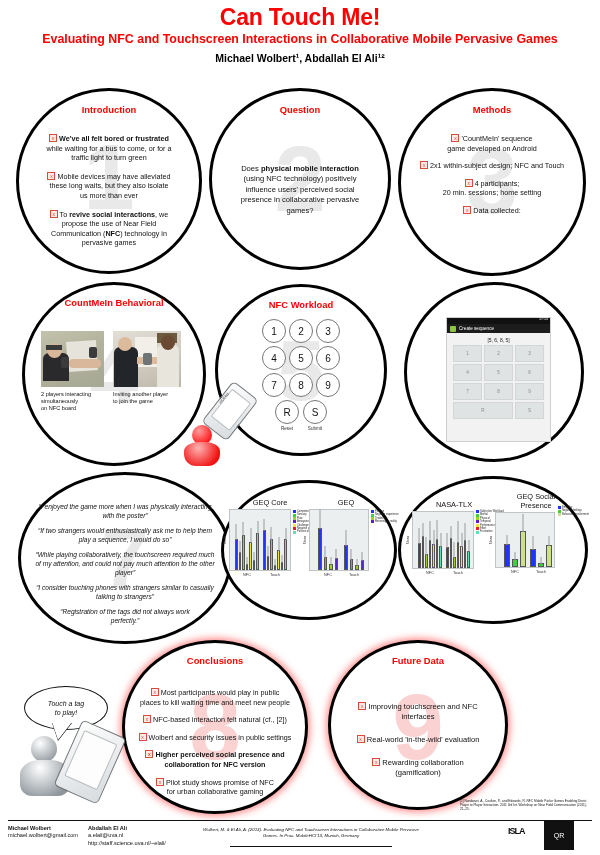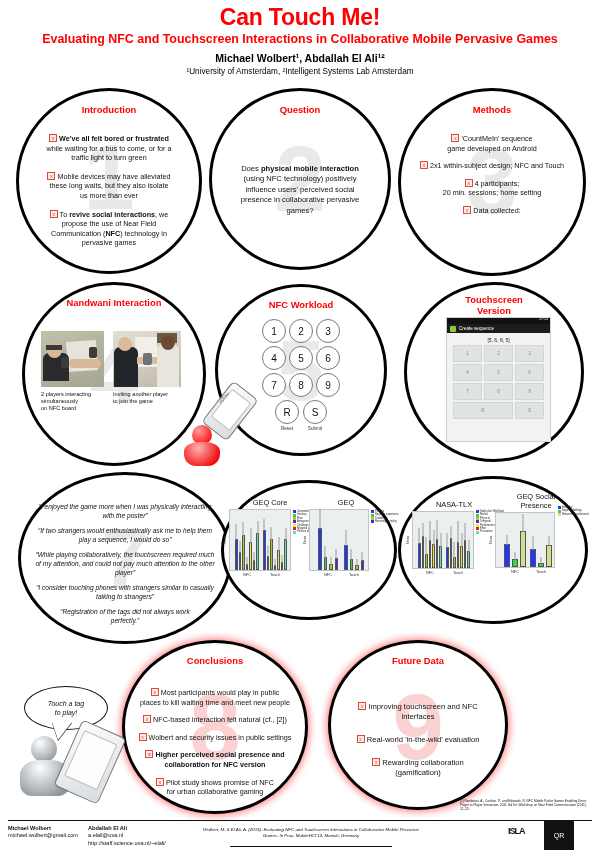--- a/index.html
+++ b/index.html
@@ -95,21 +95,20 @@
 </style>
 </head>
 <body>
 
 <div class="poster">
 
   <div class="hdr">
     <div class="t1">Can Touch Me!</div>
     <div class="t2">Evaluating NFC and Touchscreen Interactions in Collaborative Mobile Pervasive Games</div>
     <div class="t3">Michael Wolbert¹, Abdallah El Ali¹²</div>
-    <div class="t4">¹University of Amsterdam, ²Intelligent Systems Lab Amsterdam</div>
   </div>
 
   <div class="circ" style="left:16px;top:88px;width:186px;height:186px;">
     <div class="wm" style="top:40px;font-size:92px;line-height:92px;">1</div>
     <div class="ttl inner" style="top:13px;">Introduction</div>
     <div class="body-txt inner" style="top:32px;padding:0 20px;">
       <p><span class="bx">x</span>
          <span><b>We've all felt bored or frustrated</b><br>while waiting for a bus to come, or for a<br>traffic light to turn green</span></p>
       <p style="margin-top:9px;"><span class="bx">x</span>
          <span>Mobile devices may have alleviated<br>these long waits, but they also isolate<br>us more than ever</span></p>
@@ -137,21 +136,21 @@
       <p style="margin-top:8px;"><span class="bx">x</span>
          <span>4 participants;<br>20 min. sessions; home setting</span></p>
       <p style="margin-top:8px;"><span class="bx">x</span>
          <span>Data collected:</span></p>
     </div>
   </div>
 
   <div class="circ" style="left:22px;top:282px;width:184px;height:184px;">
     <div class="wm" style="top:44px;font-size:88px;line-height:88px;">4</div>
     <div class="ttl inner" style="top:12px;">
-      <span>Nandwani Interaction</span>
+      <span>CountMeIn Behavioral</span>
     </div>
 
     <div class="ph inner" style="left:16px;top:46px;width:63px;height:56px;background:#b6b6a4;">
       <div style="position:absolute;left:0;top:0;width:100%;height:100%;
                   background:linear-gradient(160deg,#c3c2ad 0%,#b2b19c 45%,#a6a894 100%);"></div>
       <div style="position:absolute;left:26px;top:10px;width:30px;height:30px;background:#e6e4da;transform:rotate(-4deg);"></div>
       <div style="position:absolute;left:2px;top:22px;width:26px;height:28px;background:#2a2a2c;border-radius:6px 6px 0 0;"></div>
       <div style="position:absolute;left:6px;top:12px;width:15px;height:15px;background:#d9b79a;border-radius:50%;"></div>
       <div style="position:absolute;left:5px;top:14px;width:16px;height:5px;background:#3a3a3a;"></div>
       <div style="position:absolute;left:28px;top:28px;width:32px;height:9px;background:#d9b79a;border-radius:4px;"></div>
@@ -198,23 +197,20 @@
 
     <div class="phone inner" style="left:-4px;top:98px;width:30px;height:50px;transform:rotate(38deg);">
       <div class="phone-scr" style="left:3px;top:6px;right:3px;bottom:9px;"></div>
       <div style="position:absolute;left:5px;top:12px;font-size:4px;color:#555;
                   transform:rotate(90deg);transform-origin:left top;white-space:nowrap;">Reader</div>
     </div>
   </div>
 
   <div class="circ" style="left:404px;top:282px;width:180px;height:180px;">
     <div class="wm" style="top:44px;font-size:88px;line-height:88px;">6</div>
-    <div class="ttl inner" style="top:9px;">
-      Touchscreen<br>Version
-    </div>
 
     <div class="android inner" style="left:39px;top:32px;width:103px;height:123px;">
       <div class="and-status">
         <span style="position:absolute;right:2px;top:-1px;color:#fff;font-size:3.6px;">17:15</span>
       </div>
       <div class="and-bar">
         <span style="position:absolute;left:3px;top:2px;width:6px;height:6px;background:#8ec63f;border-radius:1px;"></span>
         <span>Create sequence</span>
       </div>
       <div class="and-seq">[5, 6, 8, 5]</div>

